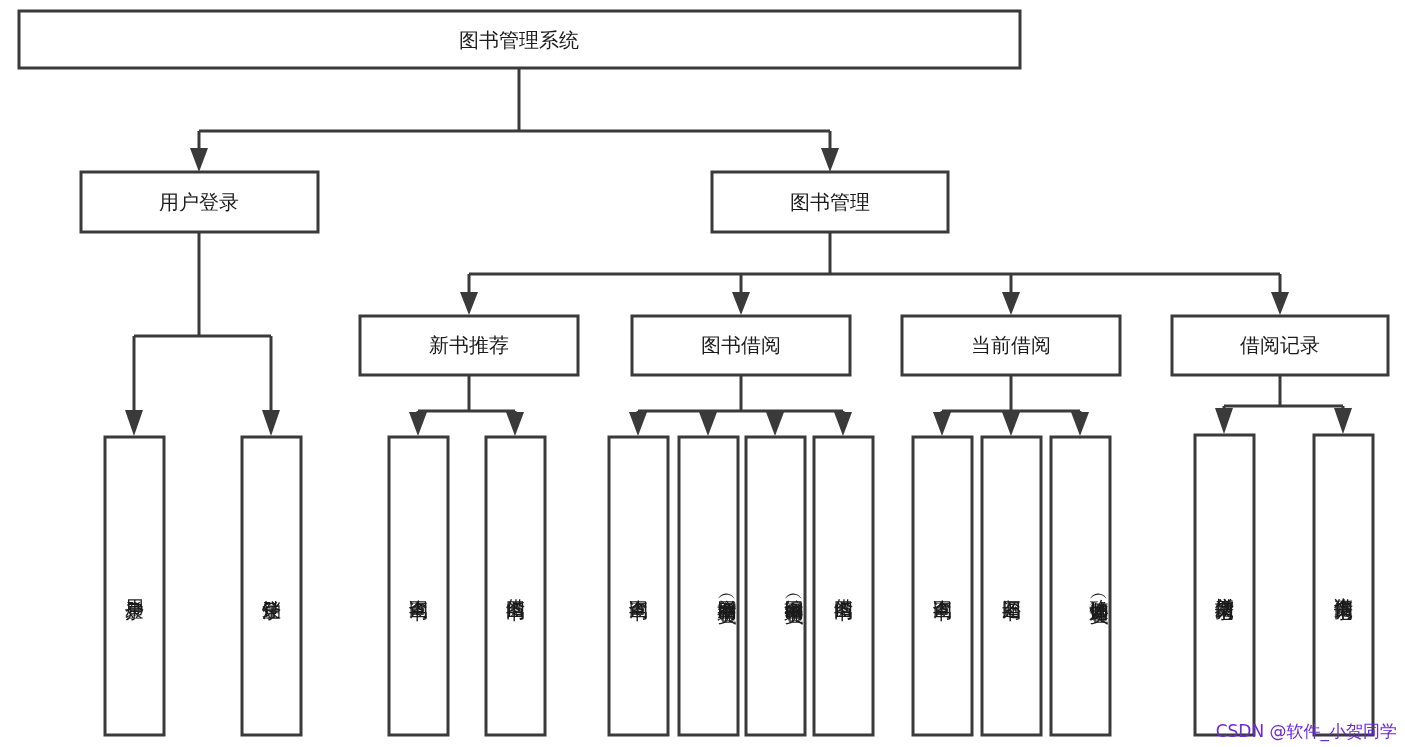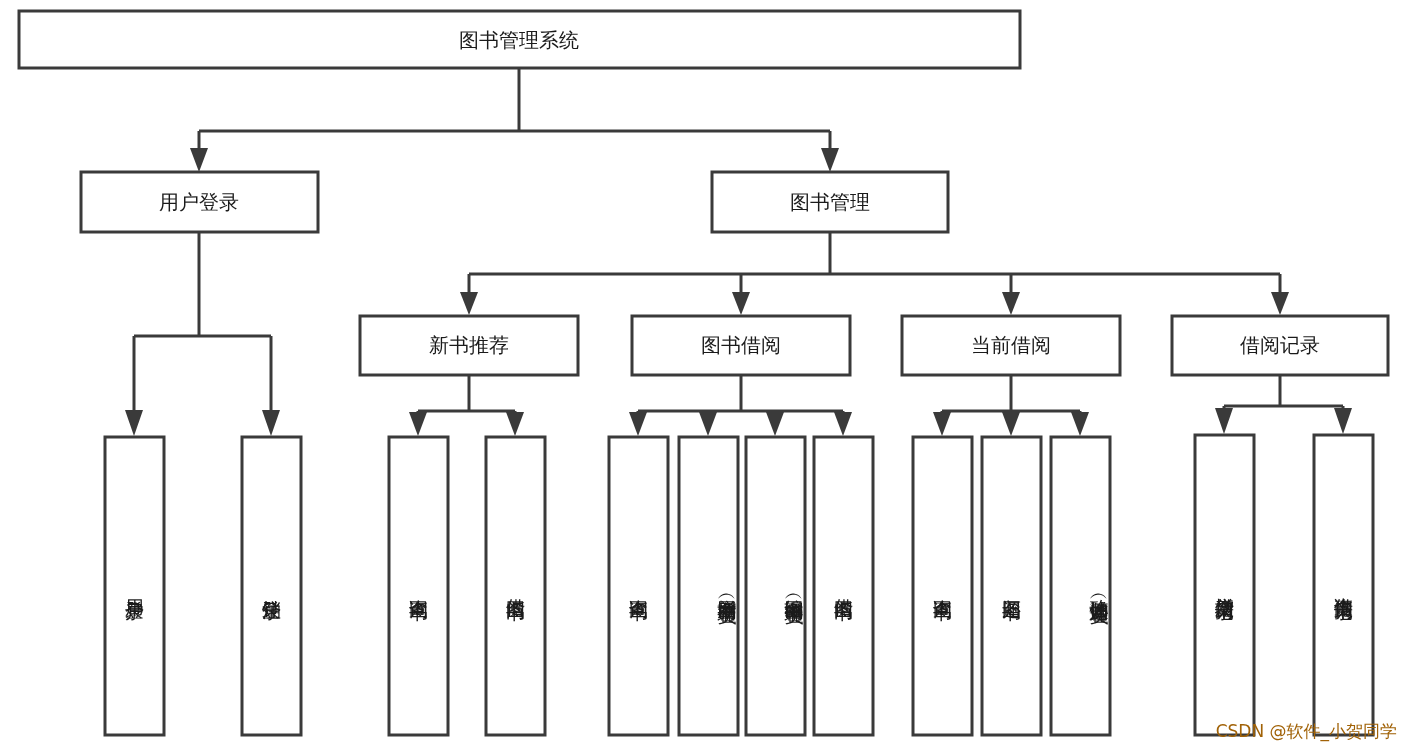--- a/index.html
+++ b/index.html
@@ -11,21 +11,21 @@
   .link-line{stroke:#3a3a3a;stroke-width:3;fill:none;stroke-linecap:butt;}
   .arrow-head{fill:#3a3a3a;}
   .node-label-h{font-size:20px;fill:#1b1b1b;text-anchor:middle;
                 dominant-baseline:middle;font-family:"DejaVu Sans","Liberation Sans",sans-serif;}
   .leaf-label{position:absolute;writing-mode:vertical-rl;text-orientation:upright;
               font-size:19px;line-height:1.15;color:#1b1b1b;letter-spacing:1px;
               display:flex;align-items:flex-start;justify-content:center;
               font-family:"DejaVu Sans","Liberation Sans",sans-serif;
               white-space:normal;overflow:hidden;}
   .leaf-label.center{align-items:center;}
-  .watermark{position:absolute;right:8px;bottom:4px;font-size:17px;color:#a16207;
+  .watermark{position:absolute;right:8px;bottom:4px;font-size:17px;color:#6d28d9;
              white-space:nowrap;font-family:"DejaVu Sans","Liberation Sans",sans-serif;}
 </style>
 </head>
 <body>
 
 <div id="diagram-root">
 
   <svg width="1405" height="747" viewBox="0 0 1405 747">
 
     <g>

